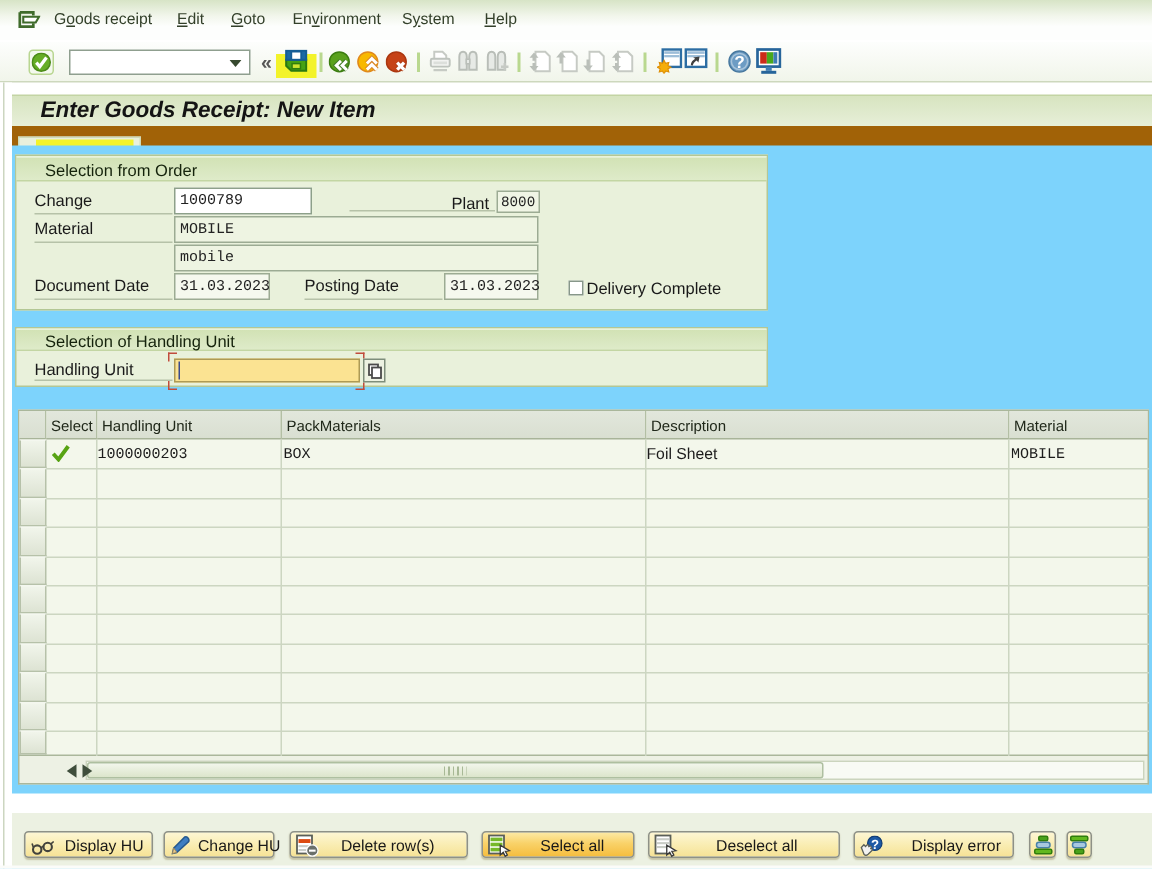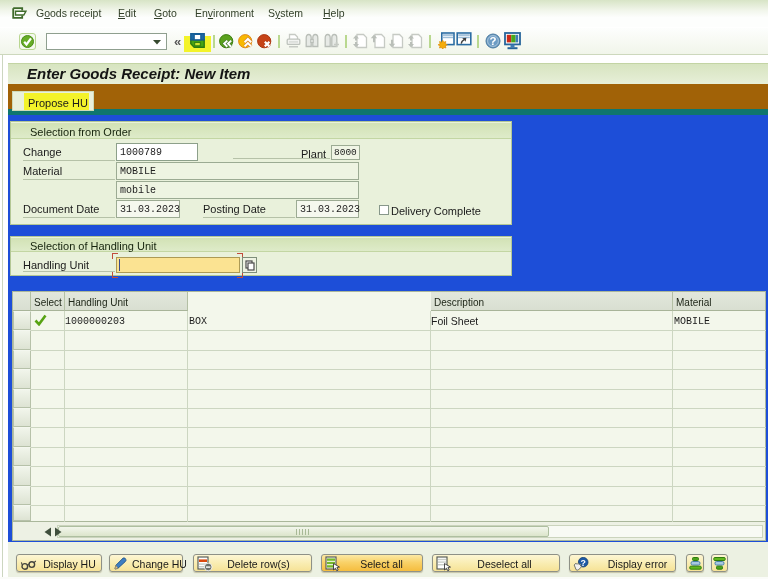--- a/index.html
+++ b/index.html
@@ -21,21 +21,21 @@
 #titleband { left:8px; top:63px; width:760px; height:21px;
   background:linear-gradient(#d7e4c0,#e7efd8);
   border-top:1px solid #c3d4a4; }
 #titleband .t { position:absolute; left:19px; top:0.5px; font-size:15px; font-weight:bold; font-style:italic; color:#141414; }
 
 #appbar { left:8px; top:84px; width:760px; height:31px; background:#a16207; border-bottom:6px solid #0f766e; }
 #appbar .btn { position:absolute; left:4px; top:7px; width:82px; height:20px; background:#e9f0dc; border:1px solid #cfdab8; }
 #appbar .hl { position:absolute; left:16px; top:9px; width:65px; height:17px; background:#f3f32a; }
 #appbar .txt { position:absolute; left:20px; top:13px; font-size:11px; color:#1a1a1a; }
 
-#screen { left:8px; top:115px; width:760px; height:432px; background:#1d4ed8;padding-left:40px; }
+#screen { left:8px; top:97px; width:760px; height:432px; background:#7dd3fc;padding-left:40px; }
 .leftline { left:2px; top:55px; width:1px; height:524px; background:#ccd6c0; }
 
 .grp { position:absolute; background:#e9f1db; border:1px solid #b3c795; }
 .grp .hdr { position:absolute; left:0; top:0; width:100%;
   background:linear-gradient(#d2e2b5,#deebc9); border-top:1px solid #e9f3da; border-bottom:1px solid #c3d6a3; }
 .grp .hdr span { position:absolute; left:19px; top:3px; font-size:11px; color:#15230c; }
 #grp1 { left:2px; top:6px; width:502px; height:104px; }
 #grp1 .hdr { height:17px; }
 #grp2 { left:2px; top:121px; width:502px; height:40px; }
 #grp2 .hdr { height:15px; }
@@ -210,21 +210,21 @@
   <div class="abs" style="left:0;top:55px;width:8px;height:524px;background:#fff"></div>
   <div class="abs leftline"></div>
 
   <div id="screen" class="abs">
 
     <div id="grp1" class="grp">
       <div class="hdr">
           <span>Selection from Order</span>
         </div>
       <div class="lbl" style="left:12px;top:24px">Change</div>
-      <div class="abs fld" style="left:105px;top:21px;width:82px;height:18px;background:#fff;border:1px solid #8da08a;line-height:17px">1000789</div>
+      <div class="abs fld" style="left:105px;top:21px;width:92px;height:18px;background:#fff;border:1px solid #8da08a;line-height:17px">1000789</div>
       <div class="uline" style="left:12px;top:38px;width:92px"></div>
       <div class="lbl" style="left:290px;top:26px">Plant</div>
       <div class="abs fld" style="left:320px;top:23px;width:29px;height:15px;background:#f0f5e5;border:1px solid #9cab93;line-height:14px;padding-left:2px;font-size:9.5px">8000</div>
       <div class="uline" style="left:222px;top:36px;width:97px"></div>
       <div class="lbl" style="left:12px;top:43px">Material</div>
       <div class="abs fld" style="left:105px;top:40px;width:243px;height:18px;background:#eef4e2;border:1px solid #9cab93;line-height:17px">MOBILE</div>
       <div class="uline" style="left:12px;top:57px;width:92px"></div>
       <div class="abs fld" style="left:105px;top:59px;width:243px;height:18px;background:#eef4e2;border:1px solid #9cab93;line-height:17px">mobile</div>
       <div class="lbl" style="left:12px;top:81px">Document Date</div>
       <div class="abs fld" style="left:105px;top:78px;width:64px;height:18px;background:#f5f8ee;border:1px solid #9cab93;line-height:17px">31.03.2023</div>
@@ -256,20 +256,21 @@
           <rect x="3" y="3" width="6" height="7" fill="#fff" stroke="#4a4a4a" stroke-width="1.2"></rect>
         </svg>
       </div>
     </div>
 
     <div id="tbl" class="abs">
 
       <div class="th" style="left:0;width:18px"></div>
       <div class="th" style="left:18px;width:34px">Select</div>
       <div class="th" style="left:52px;width:123px">Handling Unit</div>
+      <div class="th" style="left:175px;width:243px">PackMaterials</div>
       <div class="th" style="left:418px;width:242px">Description</div>
       <div class="th" style="left:660px;width:92px;border-right:none">Material</div>
 
       <div class="colline" style="left:51px"></div>
       <div class="colline" style="left:174px"></div>
       <div class="colline" style="left:417px"></div>
       <div class="colline" style="left:659px"></div>
 
       <div class="selcell" style="top:19.0px;height:19.4px"></div>
       <div class="selcell" style="top:38.4px;height:19.4px"></div>

